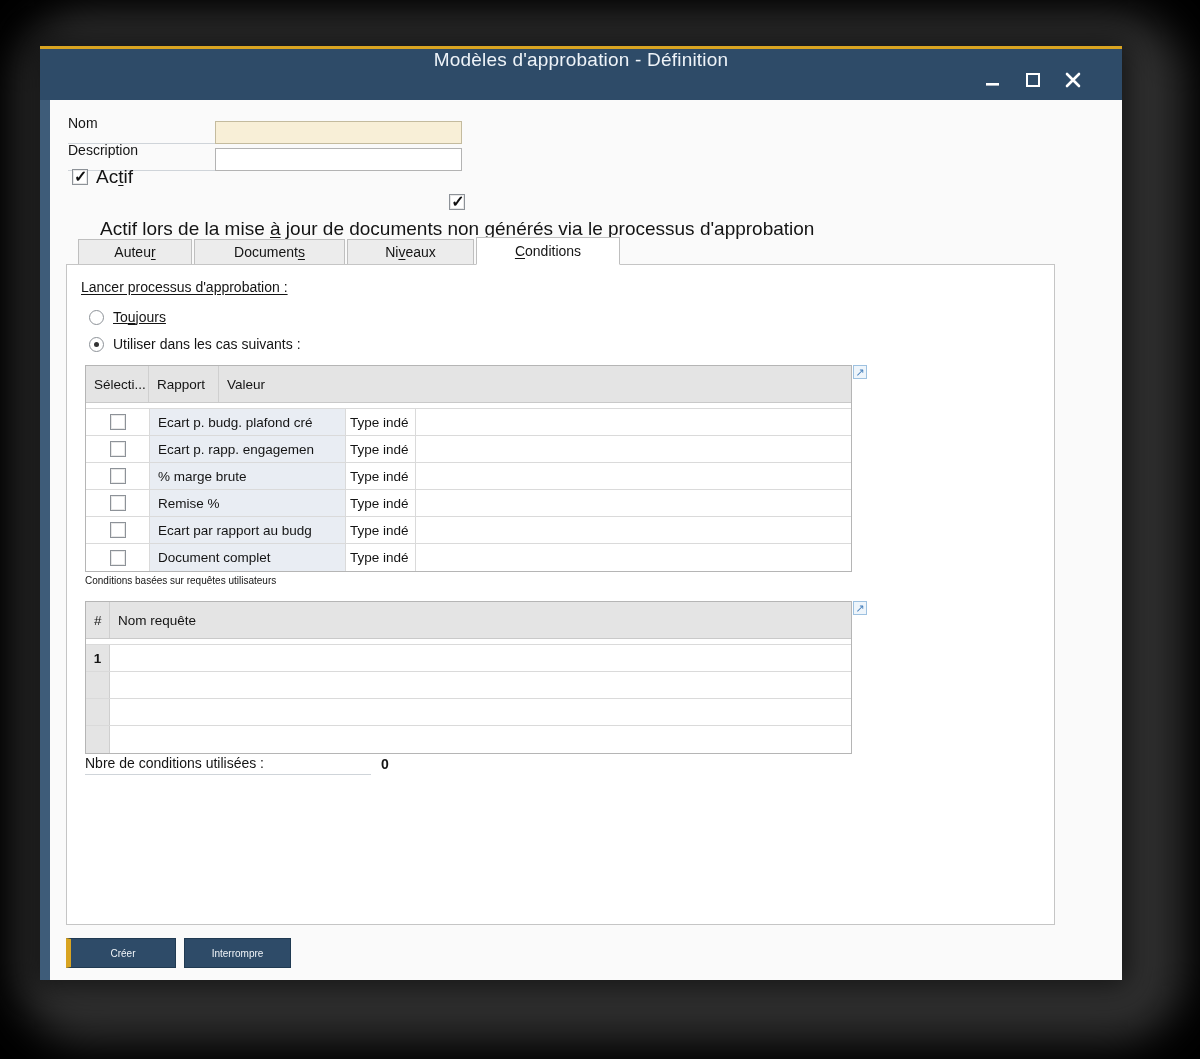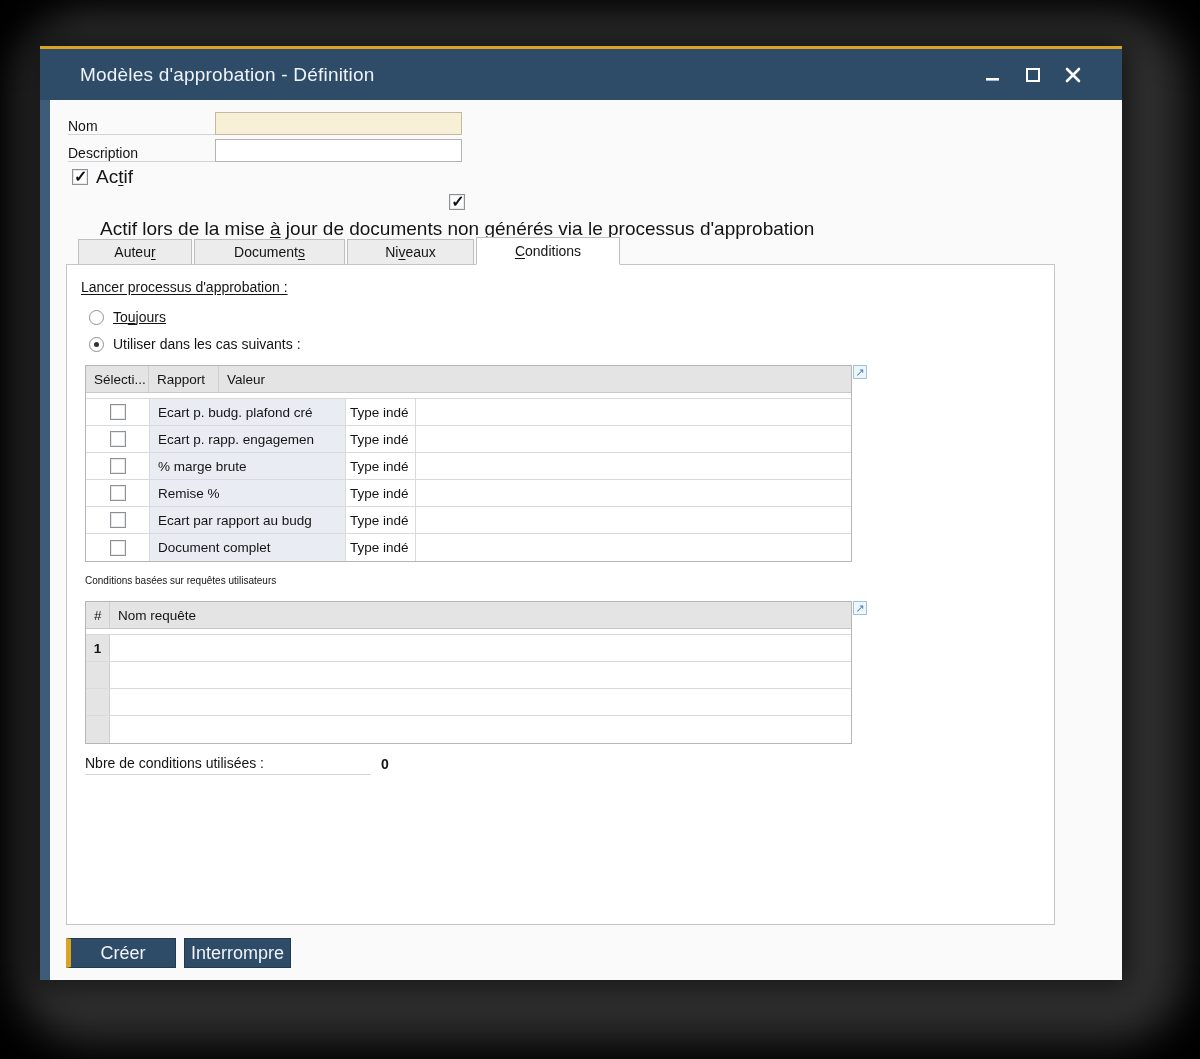--- a/index.html
+++ b/index.html
@@ -5,33 +5,33 @@
   * { box-sizing: border-box; margin: 0; padding: 0; }
   html,body { width:1200px; height:1059px; background:#000; overflow:hidden;
               font-family:"Liberation Sans", sans-serif; }
   .shadow-frame { position:absolute; left:16px; top:12px; width:1168px; height:1030px;
                   background:#2f2f2f; border-radius:70px; filter:blur(20px); }
 
   .window { position:absolute; left:40px; top:46px; width:1082px; height:934px;
             background:#fafafa; box-shadow:0 0 28px 6px rgba(0,0,0,.55); }
   .gold-line { height:3px; background:#d9a421; }
   .titlebar { height:51px; background:#2e4b68; display:flex; align-items:center;
-              padding:0 40px; }
+              padding:0 40px;flex-direction:column; }
   .title { color:#eef3f8; font-size:19px; letter-spacing:.2px; }
   .win-controls { margin-left:auto; display:flex; align-items:center; gap:22px; }
   .win-controls svg { display:block; }
 
   .winbody { display:flex; height:880px; }
   .left-strip { width:10px; background:#3e5c79; }
   .content { position:relative; flex:1; background:#fafafa; }
 
   
   .field-row { position:absolute; left:18px; display:flex; align-items:flex-end; }
   .f-label { width:147px; font-size:14px; color:#141414; border-bottom:1px solid #cfd4d9;
-             padding:3px 0 0 0; }
+             padding:3px 0 12px 0; }
   .f-input { width:247px; height:23px; border:1px solid #b3b3b3; background:#fff;
              font-family:"Liberation Sans",sans-serif; font-size:13px; padding:0 6px; outline:none; }
   .f-input.cream { background:#f8efd7; border-color:#c4bb9e; }
 
   .check-row { position:absolute; display:flex; align-items:center; gap:8px;
                font-size:19px; color:#141414; }
   .cbox { width:16px; height:16px; background:#fff; border:1px solid #8d9298;
           box-shadow:inset 0 0 0 1px #e8e8e8; position:relative; flex:0 0 auto; }
   .cbox.checked::after { content:"\2713"; position:absolute; left:1px; top:-3px;
           font-size:16px; font-weight:bold; color:#111; }
@@ -55,21 +55,21 @@
   .radio-row { position:absolute; left:22px; display:flex; align-items:center; gap:9px;
                font-size:14px; color:#141414; }
   .radio { width:15px; height:15px; border-radius:50%; border:1px solid #8d9298;
            background:#fff; position:relative; flex:0 0 auto; }
   .radio.selected::after { content:""; position:absolute; left:4px; top:4px; width:5px;
            height:5px; border-radius:50%; background:#333; }
 
   
   .grid { position:absolute; left:18px; width:767px; background:#fff;
           border:1px solid #b5b5b5; font-size:13.5px; color:#141414; }
-  .ghead { display:flex; height:27px; background:#e4e4e4; align-items:center;
+  .ghead { display:flex; height:37px; background:#e4e4e4; align-items:center;
            border-bottom:1px solid #c9c9c9; }
   .ghead .hc { padding:0 0 0 8px; white-space:nowrap; overflow:hidden; height:100%;
                display:flex; align-items:center; border-right:1px solid #cfcfcf; }
   .ghead .hc:last-child { border-right:none; }
   .ggap { height:6px; border-bottom:1px solid #dadada; }
   .grow { display:flex; height:27px; align-items:stretch; border-bottom:1px solid #dadada; }
   .grow:last-child { border-bottom:none; }
   .gc { display:flex; align-items:center; white-space:nowrap; overflow:hidden; }
   .c-sel { width:63px; justify-content:center; }
   .c-cond { width:197px; background:#e9edf3; border-left:1px solid #dadada;
@@ -88,21 +88,21 @@
 
   .section-label { position:absolute; left:18px; font-size:10px; color:#141414; }
 
   .summary-row { position:absolute; left:18px; display:flex; align-items:flex-end;
                  font-size:14px; color:#141414; }
   .summary-label { width:286px; border-bottom:1px solid #cfd4d9; padding-bottom:3px; }
   .summary-value { margin-left:10px; font-weight:bold; padding-bottom:3px; }
 
   
   .btn-row { position:absolute; left:16px; top:838px; display:flex; gap:8px; }
-  .btn { height:30px; background:#2e4b68; color:#f0f4f8; font-size:18px;
+  .btn { height:30px; background:#2e4b68; color:#f0f4f8; font-size:10px;
          font-family:"Liberation Sans",sans-serif; border:1px solid #203a52;
          display:flex; align-items:center; justify-content:center; cursor:pointer; }
   .btn-create { width:110px; border-left:5px solid #d9a421; }
   .btn-interrupt { width:107px; }
 </style>
 </head>
 <body>
 
 <div class="shadow-frame"></div>
 

